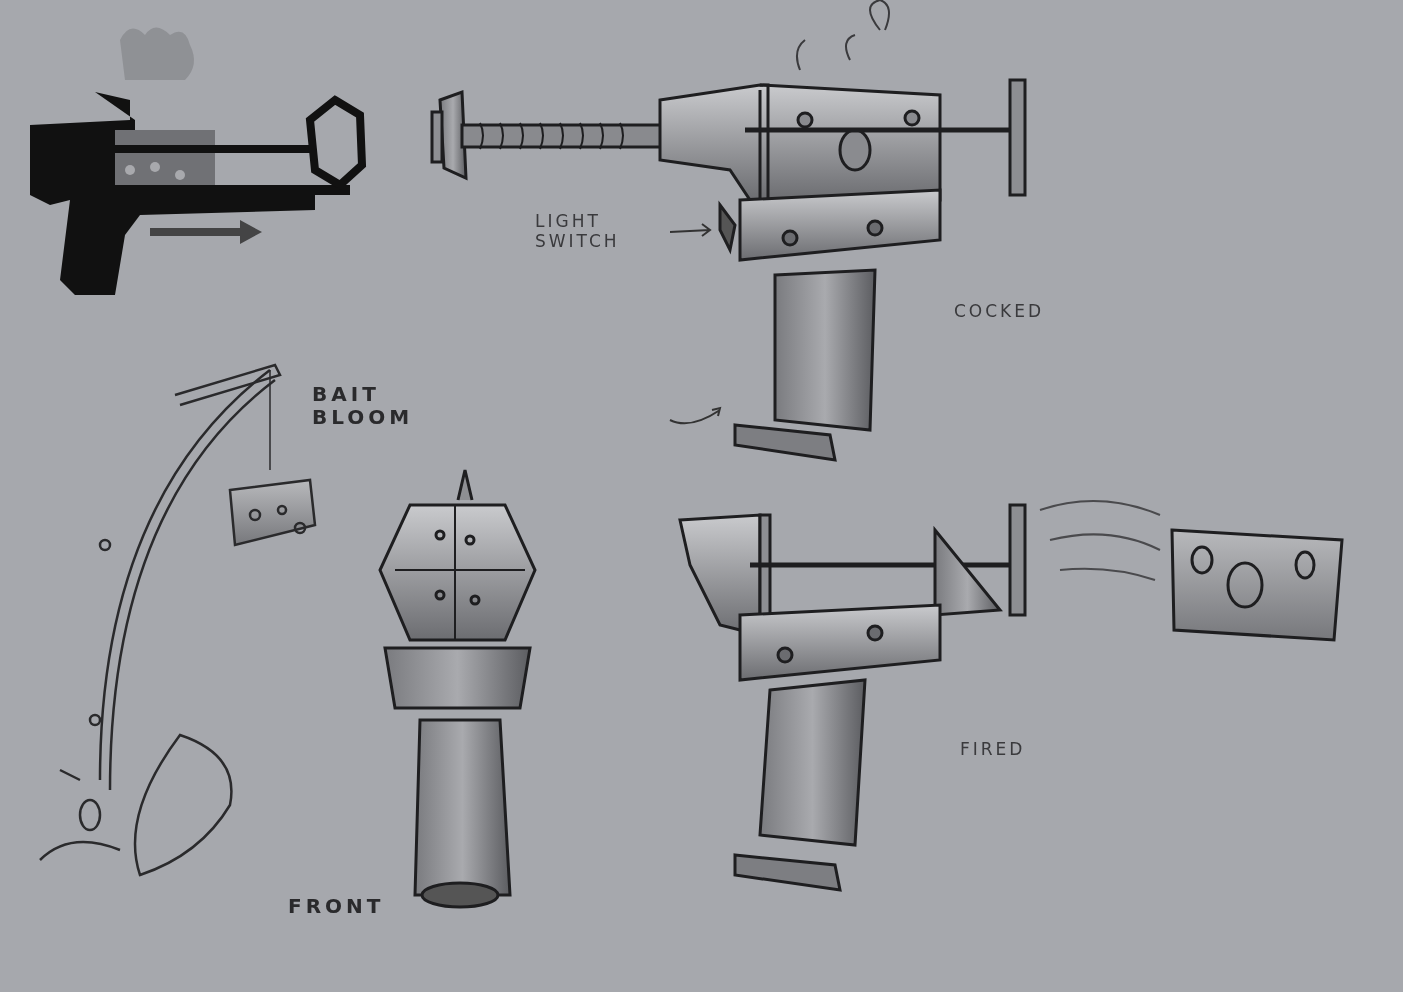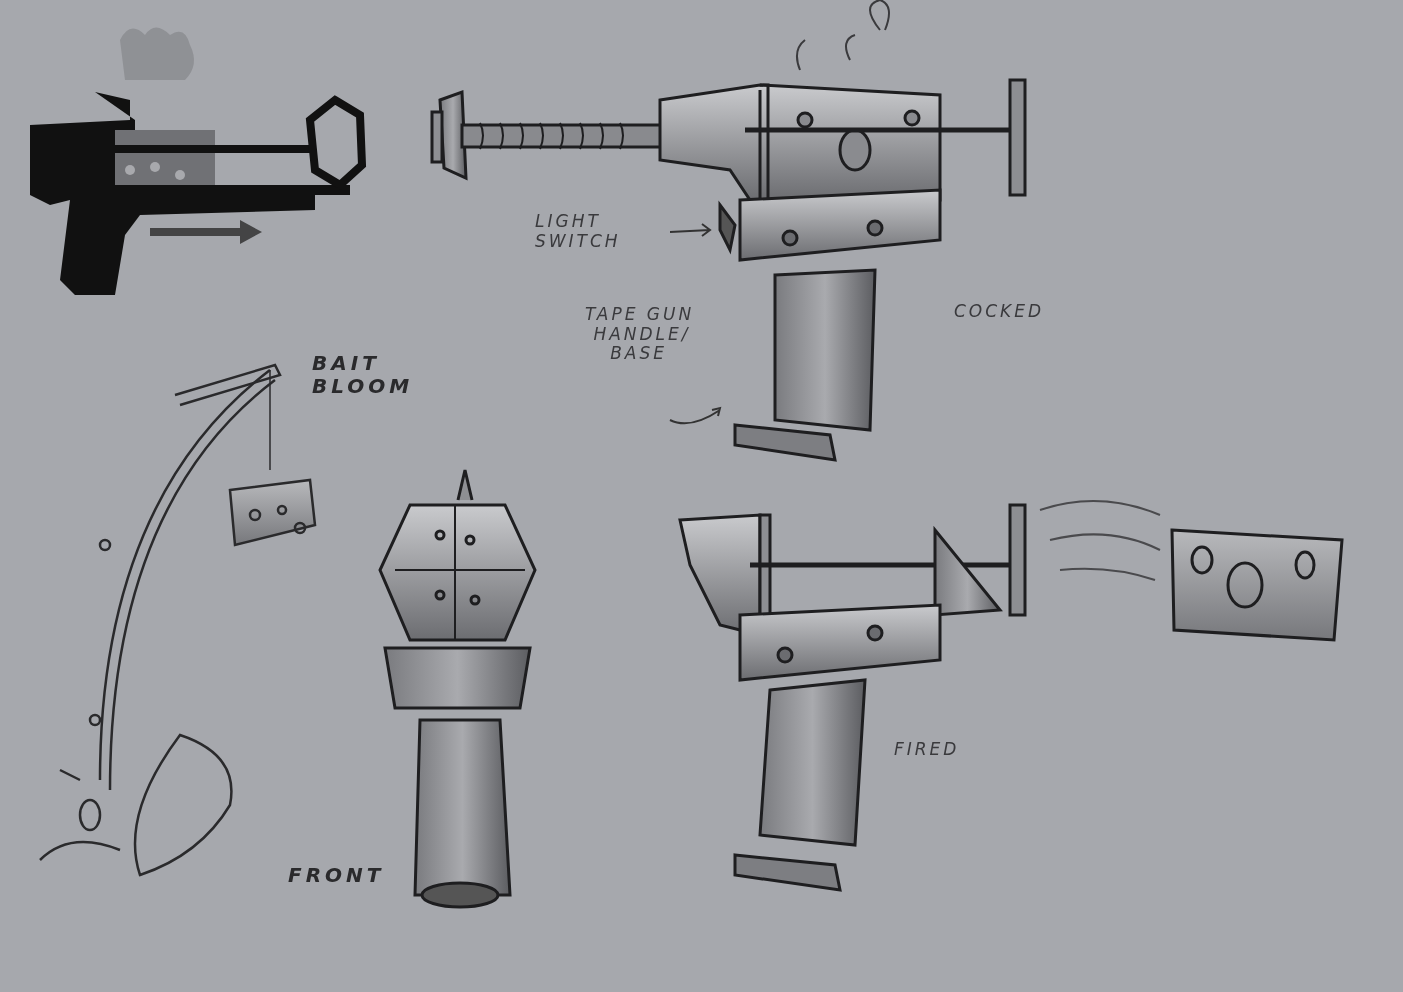--- a/index.html
+++ b/index.html
@@ -1,20 +1,20 @@
 <!DOCTYPE html>
 <html><head>
 <meta charset="utf-8">
 <style>
   html,body{margin:0;padding:0;}
   body{width:1403px;height:992px;background:#a6a8ad;position:relative;overflow:hidden;font-family:"DejaVu Sans",sans-serif;}
-  .canvas{position:absolute;left:0;top:0;width:1330px;height:992px;font-style:italic;}
+  .canvas{position:absolute;left:0;top:0;width:1330px;height:992px;}
   .label{position:absolute;color:#2a2a2c;font-family:"DejaVu Sans",sans-serif;font-weight:bold;letter-spacing:3px;text-transform:uppercase;line-height:1.15;white-space:pre;}
   .label.thin{font-weight:normal;color:#3a3a3d;font-size:17px;letter-spacing:3px;}
-  .label.bold{font-size:20px;letter-spacing:4px;}
+  .label.bold{font-size:20px;letter-spacing:4px;margin-top:31px;}
   svg{position:absolute;left:0;top:0;}
 </style>
 </head>
 <body>
 
 <div class="canvas">
 
 <svg width="1403" height="992" viewBox="0 0 1403 992">
   <defs>
     <linearGradient id="metal" x1="0" y1="0" x2="0" y2="1">
@@ -121,22 +121,19 @@
     <path d="M1040,510 q60,-20 120,5 M1050,540 q60,-15 110,10 M1060,570 q50,-5 95,10" fill="none" stroke="#4a4a4d" stroke-width="2"></path>
     <path d="M1172,530 l170,10 l-8,100 l-160,-10 z" fill="url(#cheese)"></path>
     <ellipse cx="1202" cy="560" rx="10" ry="13" fill="none"></ellipse>
     <ellipse cx="1245" cy="585" rx="17" ry="22" fill="none"></ellipse>
     <ellipse cx="1305" cy="565" rx="9" ry="13" fill="none"></ellipse>
   </g>
 </svg>
 
 <div class="label thin" style="left:535px;top:212px;">LIGHT
 SWITCH</div>
-<div class="label thin" style="left:585px;top:305px;">TAPE GUN
- HANDLE/
-   BASE</div>
 <div class="label thin" style="left:954px;top:302px;">COCKED</div>
 <div class="label bold" style="left:312px;top:352px;">BAIT
 BLOOM</div>
 <div class="label bold" style="left:288px;top:864px;">FRONT</div>
-<div class="label thin" style="left:894px;top:740px;">FIRED</div>
+<div class="label thin" style="left:960px;top:740px;">FIRED</div>
 
 </div>
 
 </body></html>

